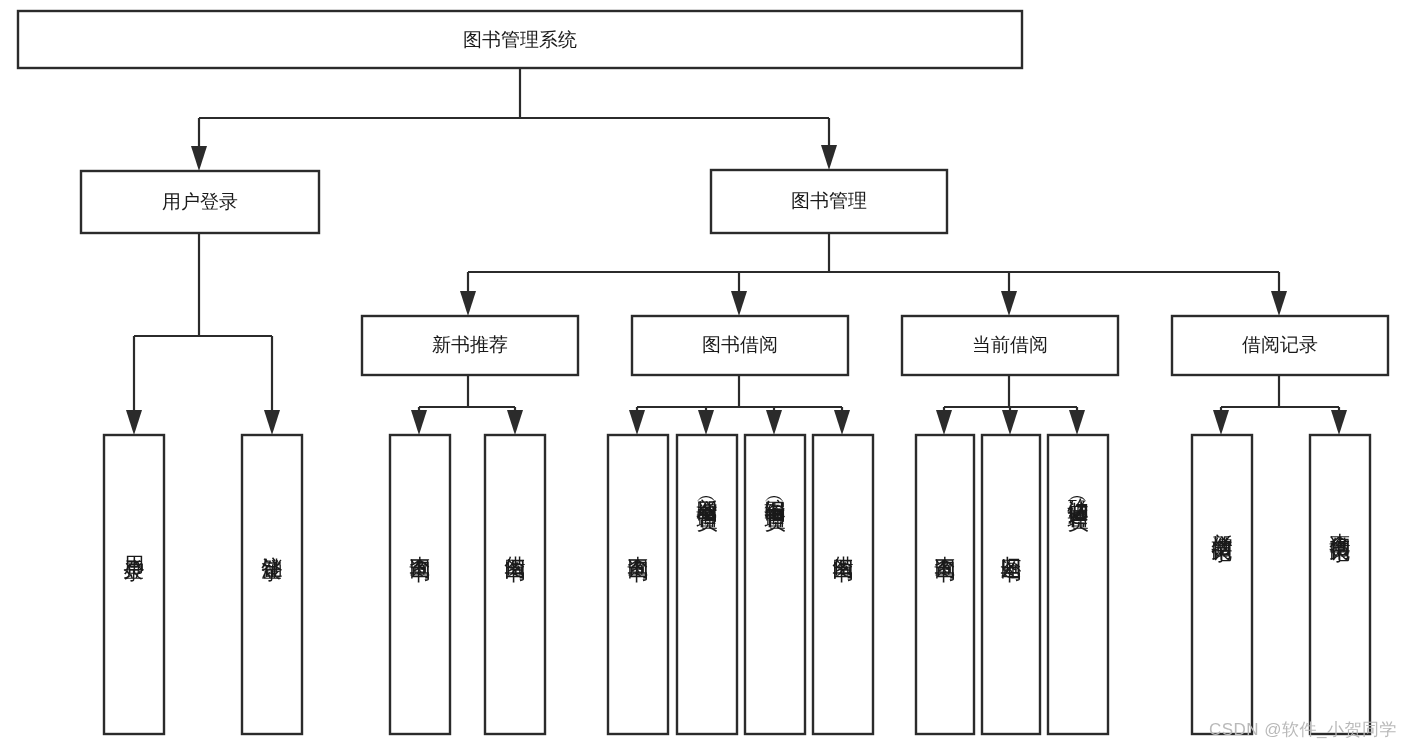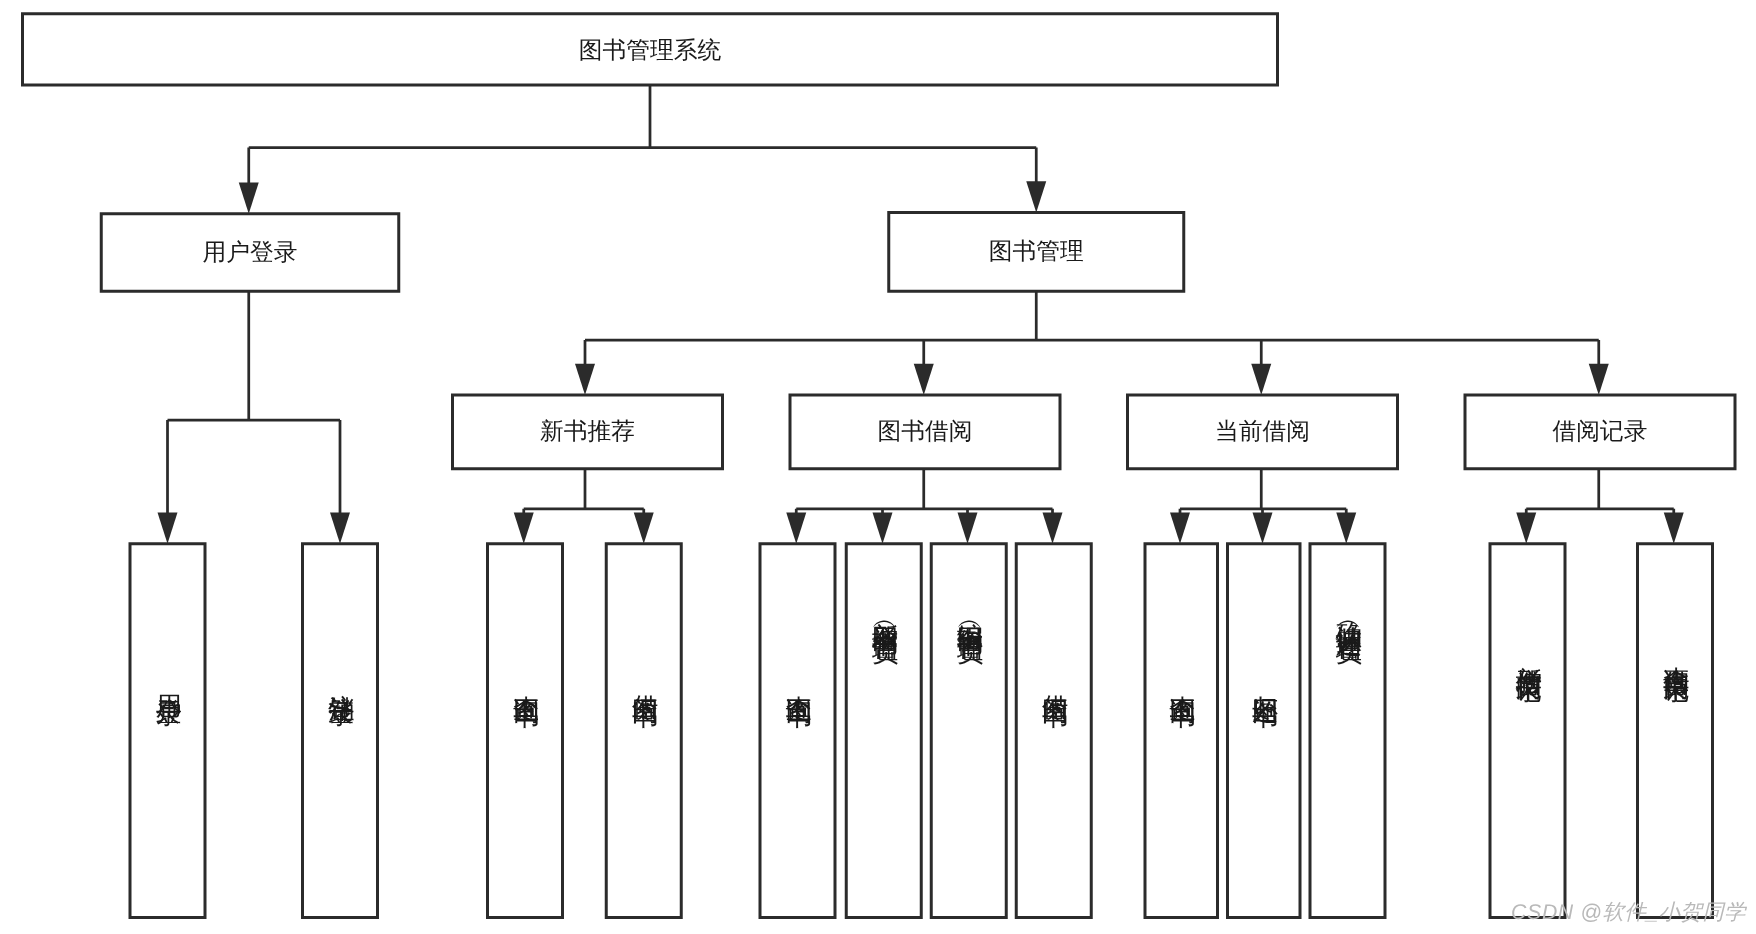--- a/index.html
+++ b/index.html
@@ -52,21 +52,20 @@
   .watermark {
     position: absolute;
     right: 8px;
     bottom: 6px;
     font-family: "Liberation Sans", "DejaVu Sans", sans-serif;
     font-size: 17px;
     color: #b9b9b9;
     white-space: nowrap;
     letter-spacing: 0.5px;
     pointer-events: none;
-    font-style: italic;
   }
 </style>
 </head>
 <body>
 
 <div id="diagram-root">
 
   <svg class="flow" viewBox="0 0 1405 747" xmlns="http://www.w3.org/2000/svg">
 
     <g>

